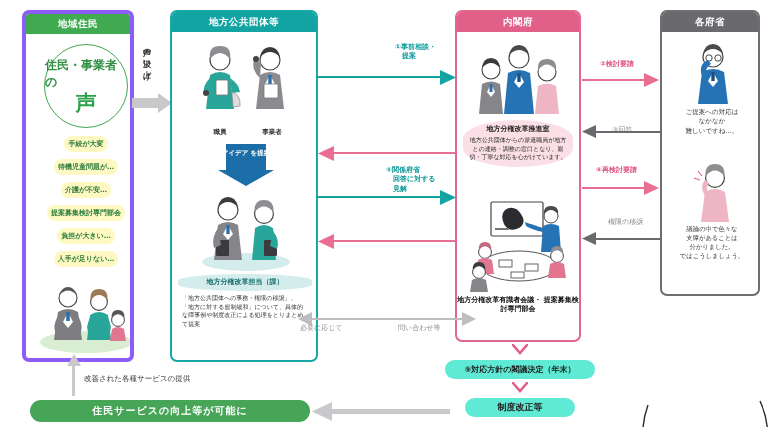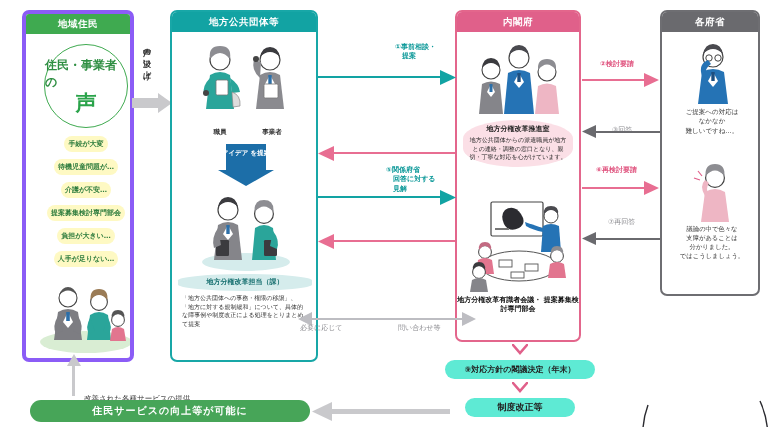--- a/index.html
+++ b/index.html
@@ -447,36 +447,36 @@
   <svg class="abs" style="left:582px; top:125px;" width="14" height="13" viewBox="0 0 14 13">
     <path d="M14 0 l-14 6.5 l14 6.5 z" fill="#6a6a6e"></path>
   </svg>
 
   <div class="flab pink" style="left:596px; top:166px;">⑥再検討要請</div>
   <div class="ln ln-h" style="left:582px; top:187px; width:68px; background:#e86e92;"></div>
   <svg class="abs" style="left:644px; top:181px;" width="15" height="14" viewBox="0 0 15 14">
     <path d="M0 0 l15 7 l-15 7 z" fill="#e86e92"></path>
   </svg>
 
-  <div class="flab gray" style="left:608px; top:218px;">⑦再回答</div>
+  <div class="flab gray" style="left:608px; top:218px;">権限の移譲</div>
   <div class="ln ln-h" style="left:594px; top:238px; width:66px; background:#6a6a6e;"></div>
   <svg class="abs" style="left:582px; top:232px;" width="14" height="13" viewBox="0 0 14 13">
     <path d="M14 0 l-14 6.5 l14 6.5 z" fill="#6a6a6e"></path>
   </svg>
 
   <svg class="abs" style="left:512px; top:344px;" width="16" height="12" viewBox="0 0 16 12">
     <path d="M1 1 l7 8 l7 -8" fill="none" stroke="#e0608a" stroke-width="2.6" stroke-linecap="round"></path>
   </svg>
   <div class="pill pill-pink" style="left:445px; top:360px; width:150px; height:19px;">⑨対応方針の閣議決定（年末）</div>
   <svg class="abs" style="left:512px; top:382px;" width="16" height="12" viewBox="0 0 16 12">
     <path d="M1 1 l7 8 l7 -8" fill="none" stroke="#e0608a" stroke-width="2.6" stroke-linecap="round"></path>
   </svg>
   <div class="pill pill-pink" style="left:465px; top:398px; width:110px; height:19px; font-size:9px;">制度改正等</div>
 
-  <div class="note-text" style="left:84px; top:394px;">改善された各種サービスの提供</div>
+  <div class="note-text" style="left:84px; top:374px;">改善された各種サービスの提供</div>
 
   <div class="ln ln-v" style="left:72px; top:362px; height:34px; width:3px; background:#c9c9cc;"></div>
   <svg class="abs" style="left:67px; top:354px;" width="14" height="12" viewBox="0 0 14 12">
     <path d="M7 0 l7 12 l-14 0 z" fill="#c9c9cc"></path>
   </svg>
 
   <div class="pill pill-green" style="left:30px; top:400px; width:280px; height:22px;">住民サービスの向上等が可能に</div>
 
   <div class="ln ln-h" style="left:330px; top:409px; width:120px; height:5px; background:#c9c9cc;"></div>
   <svg class="abs" style="left:312px; top:402px;" width="20" height="19" viewBox="0 0 20 19">

